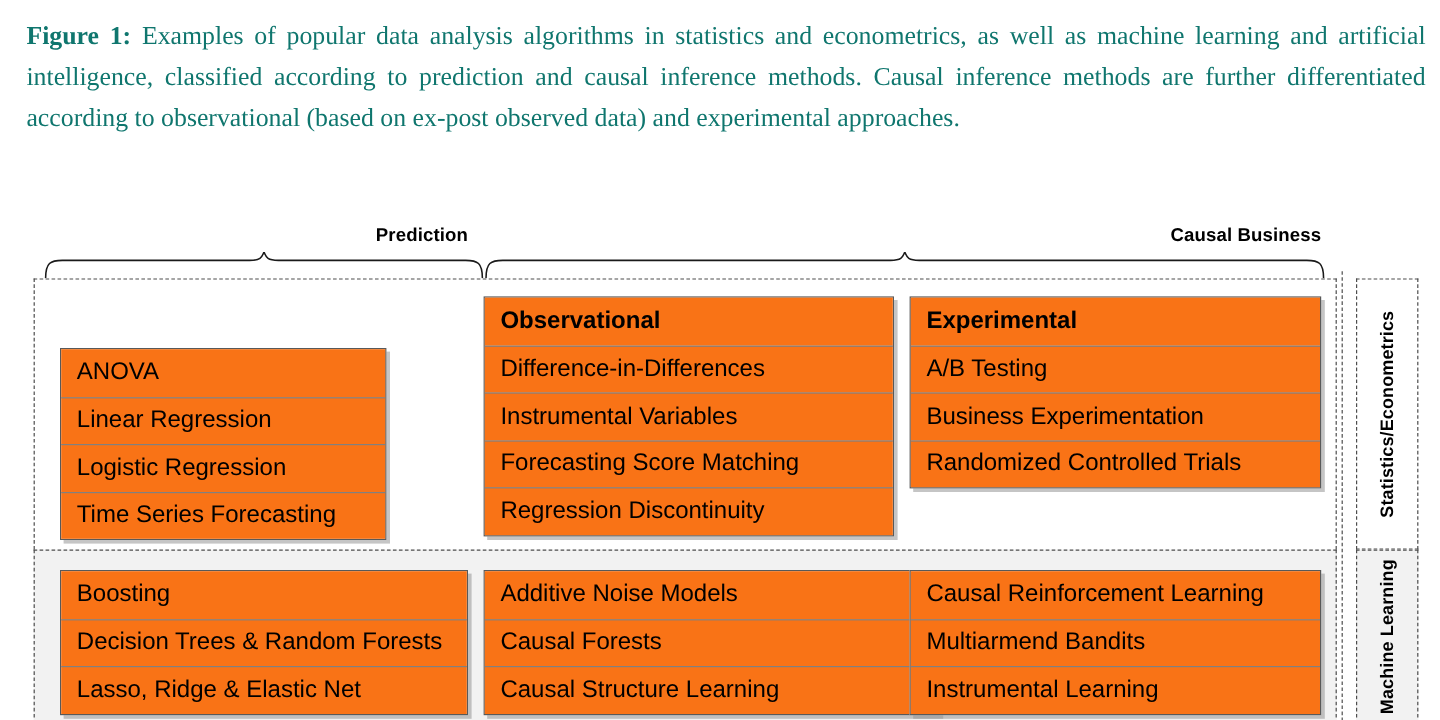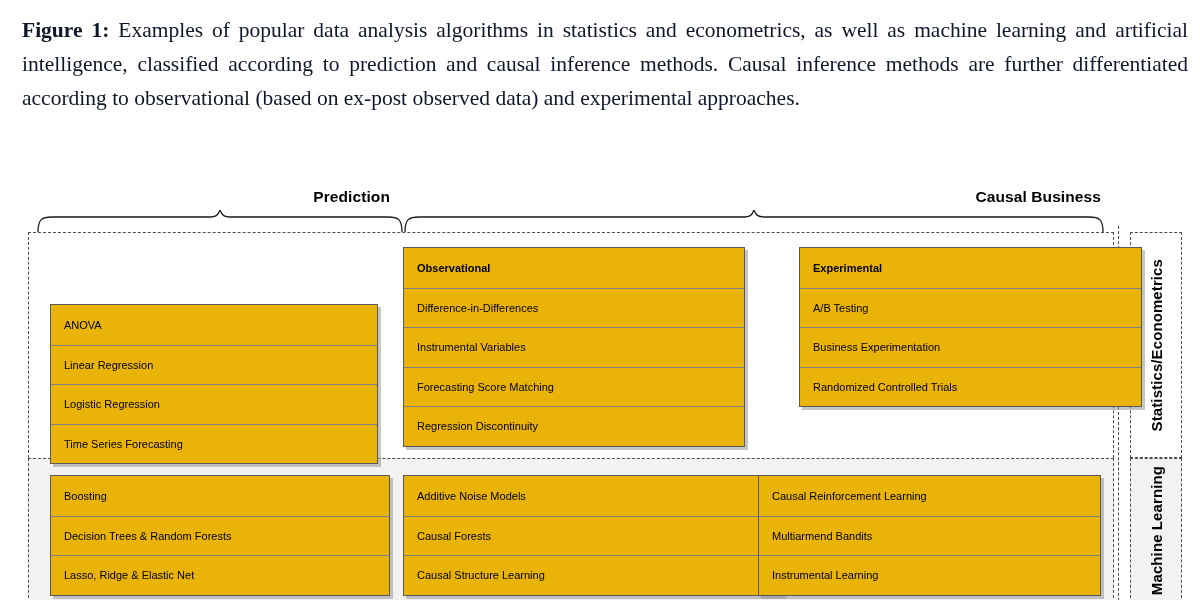--- a/index.html
+++ b/index.html
@@ -19,21 +19,21 @@
   
   #caption {
     position: absolute;
     left: 22px;
     top: 14px;
     width: 1166px;
     font-family: "Liberation Serif", serif;
     font-size: 21.5px;
     line-height: 1.58;
     text-align: justify;
-    color: #0f172a;
+    color: #0f766e;
   }
   #caption .fig-label {
     font-weight: bold;
   }
 
   
   #figure {
     position: absolute;
     left: 0;
     top: 160px;
@@ -130,36 +130,36 @@
     background: #ffffff;
     border: 1.3px solid #595959;
     box-shadow: 3px 3px 0 0 rgba(150,150,150,0.55);
   }
   .tbl .row {
     height: 39.5px;
     box-sizing: border-box;
     display: flex;
     align-items: center;
     padding-left: 13px;
-    font-size: 11px;
+    font-size: 20px;
     color: #000;
     border-top: 1.3px solid #808080;
-    background: #eab308;
+    background: #f97316;
     white-space: nowrap;
     overflow: hidden;
   }
   .tbl .row:first-child { border-top: none; }
   .tbl .row.header {
     font-weight: bold;
   }
 
   
-  #tbl-pred        { left: 50px;  top: 144px; width: 328px; }
+  #tbl-pred        { left: 50px;  top: 130px; width: 272px; }
   #tbl-obs         { left: 403px; top:  87px; width: 342px; }
-  #tbl-exp         { left: 758px; top:  87px; width: 343px; margin-left: 41px; }
+  #tbl-exp         { left: 758px; top:  87px; width: 343px; }
   
   #tbl-ml-pred     { left: 50px;  top: 315px; width: 340px; }
   #tbl-ml-obs      { left: 403px; top: 315px; width: 380px; }
   #tbl-ml-exp      { left: 758px; top: 315px; width: 343px; }
 </style>
 </head>
 <body>
 
 <div id="caption">
   <span class="fig-label">Figure 1:</span><span> Examples of popular data analysis algorithms in statistics and econometrics, as well as machine learning and artificial intelligence, classified according to prediction and causal inference methods. Causal inference methods are further differentiated according to observational (based on ex-post observed data) and experimental approaches.</span>

